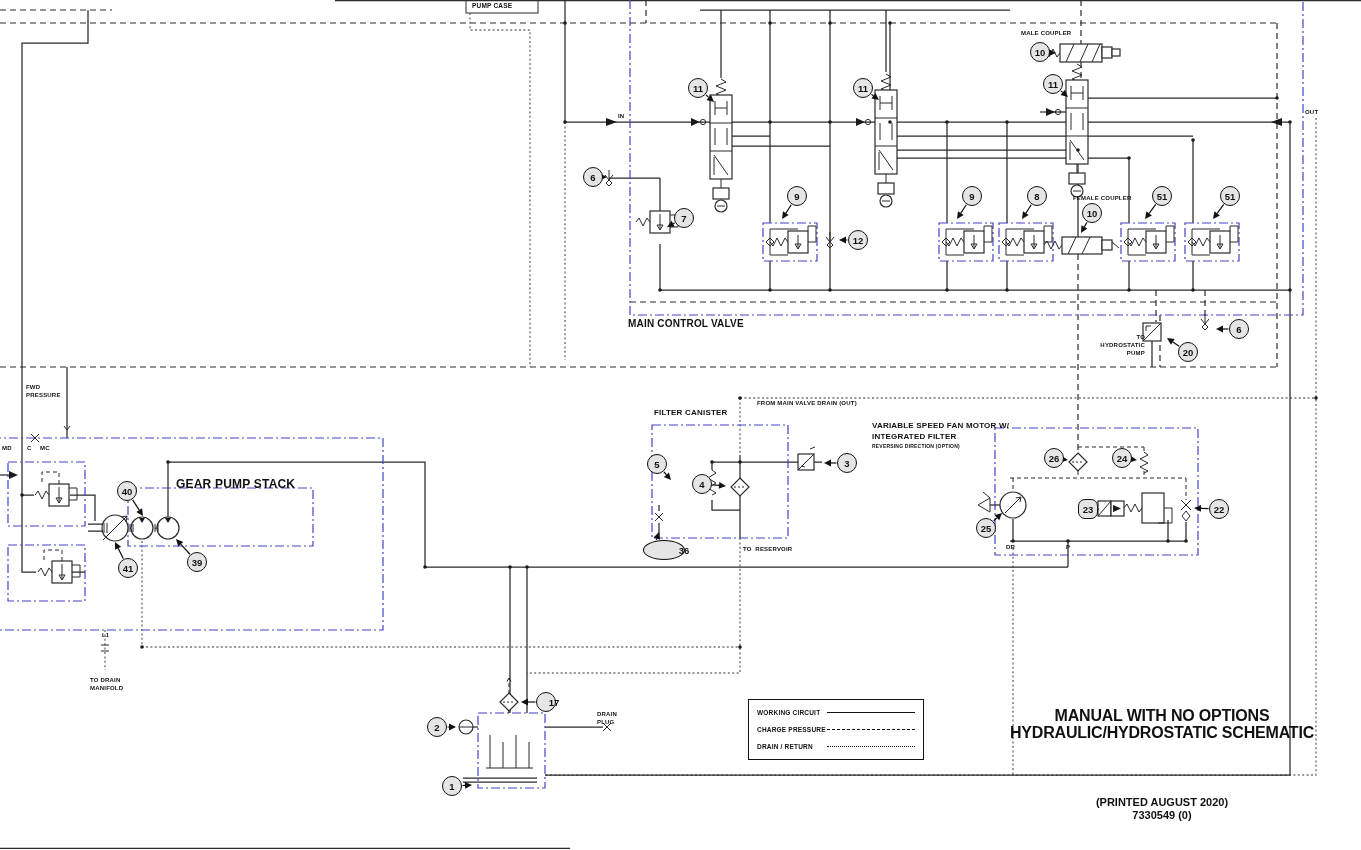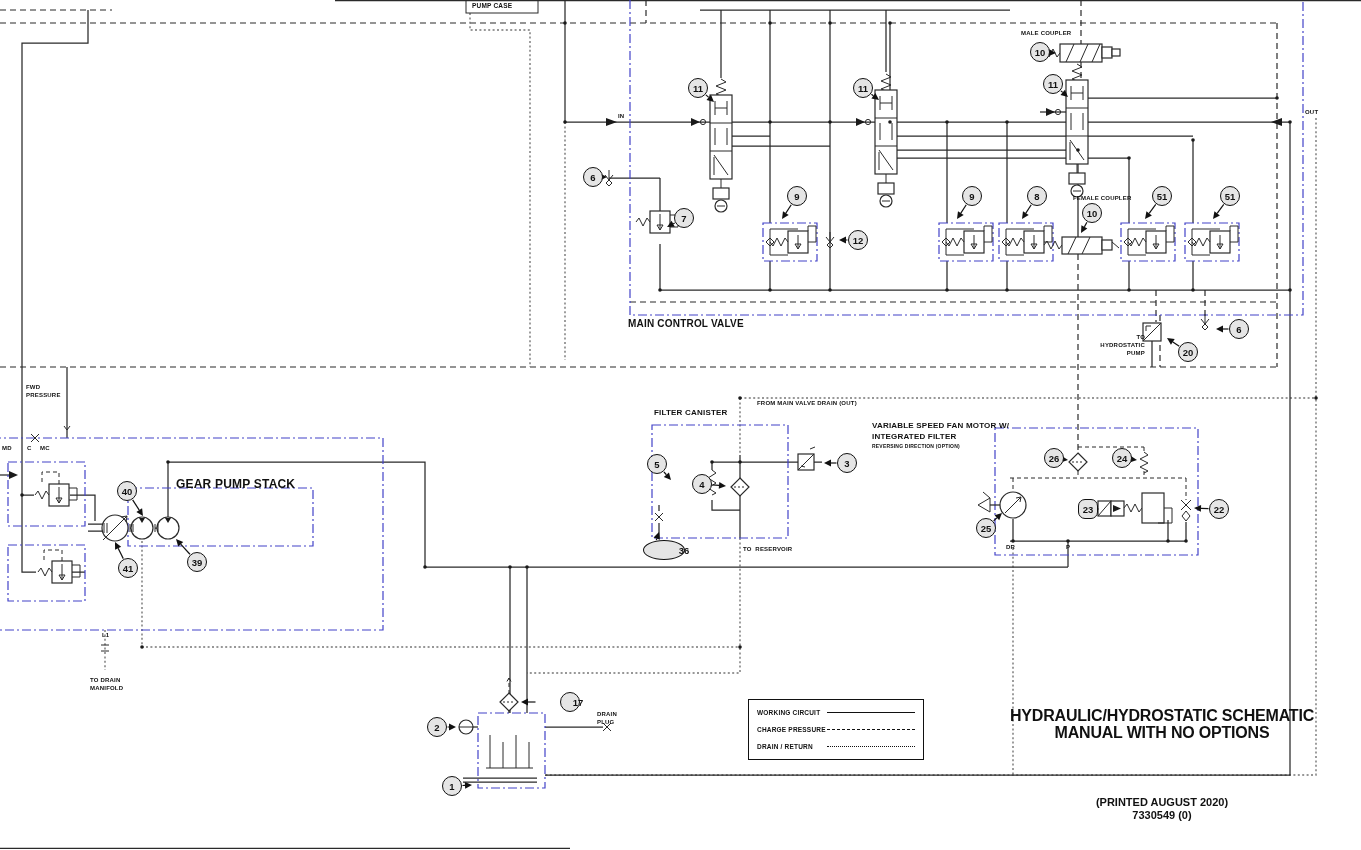--- a/index.html
+++ b/index.html
@@ -438,41 +438,41 @@
       <div class="callout" style="left: 643px; top: 540px; padding-left: 40px;">36</div>
       <div class="callout" style="left: 1044px; top: 448px;">26</div>
       <div class="callout" style="left: 1112px; top: 448px;">24</div>
       <div class="callout" style="left: 976px; top: 518px;">25</div>
       <div class="callout" style="left: 1078px; top: 499px; border-radius: 7px;">23</div>
       <div class="callout" style="left: 1209px; top: 499px;">22</div>
       <div class="callout" style="left: 117px; top: 481px;">40</div>
       <div class="callout" style="left: 118px; top: 558px;">41</div>
       <div class="callout" style="left: 187px; top: 552px;">39</div>
       <div class="callout" style="left: 427px; top: 717px;">2</div>
-      <div class="callout" style="left: 560px; top: 692px; padding-left: 16px;">17</div>
+      <div class="callout" style="left: 536px; top: 692px; padding-left: 16px;">17</div>
       <div class="callout" style="left: 442px; top: 776px;">1</div>
     </div>
 
   <div class="legend">
     <div class="legend-row">
       <span class="legend-label">WORKING CIRCUIT</span>
       <span class="legend-line"></span>
     </div>
     <div class="legend-row">
       <span class="legend-label">CHARGE PRESSURE</span>
       <span class="legend-line dashed"></span>
     </div>
     <div class="legend-row">
       <span class="legend-label">DRAIN / RETURN</span>
       <span class="legend-line dotted"></span>
     </div>
   </div>
 
   <div class="title-block">
+    <div class="t">MANUAL WITH NO OPTIONS</div>
     <div class="t">HYDRAULIC/HYDROSTATIC SCHEMATIC</div>
-    <div class="t">MANUAL WITH NO OPTIONS</div>
   </div>
   <div class="printed-block">
     <div class="p">(PRINTED AUGUST 2020)</div>
     <div class="p">7330549 (0)</div>
   </div>
 
 </div>
 
 </body></html>

